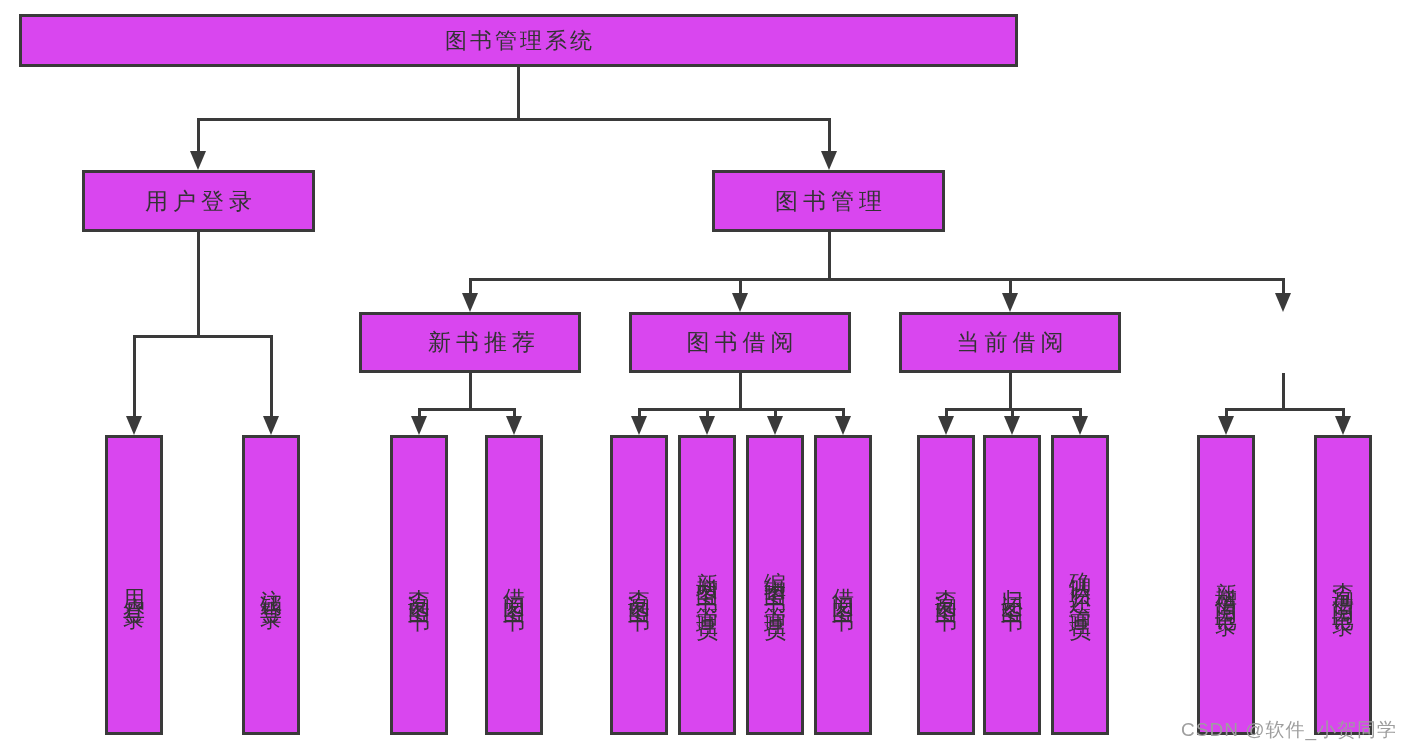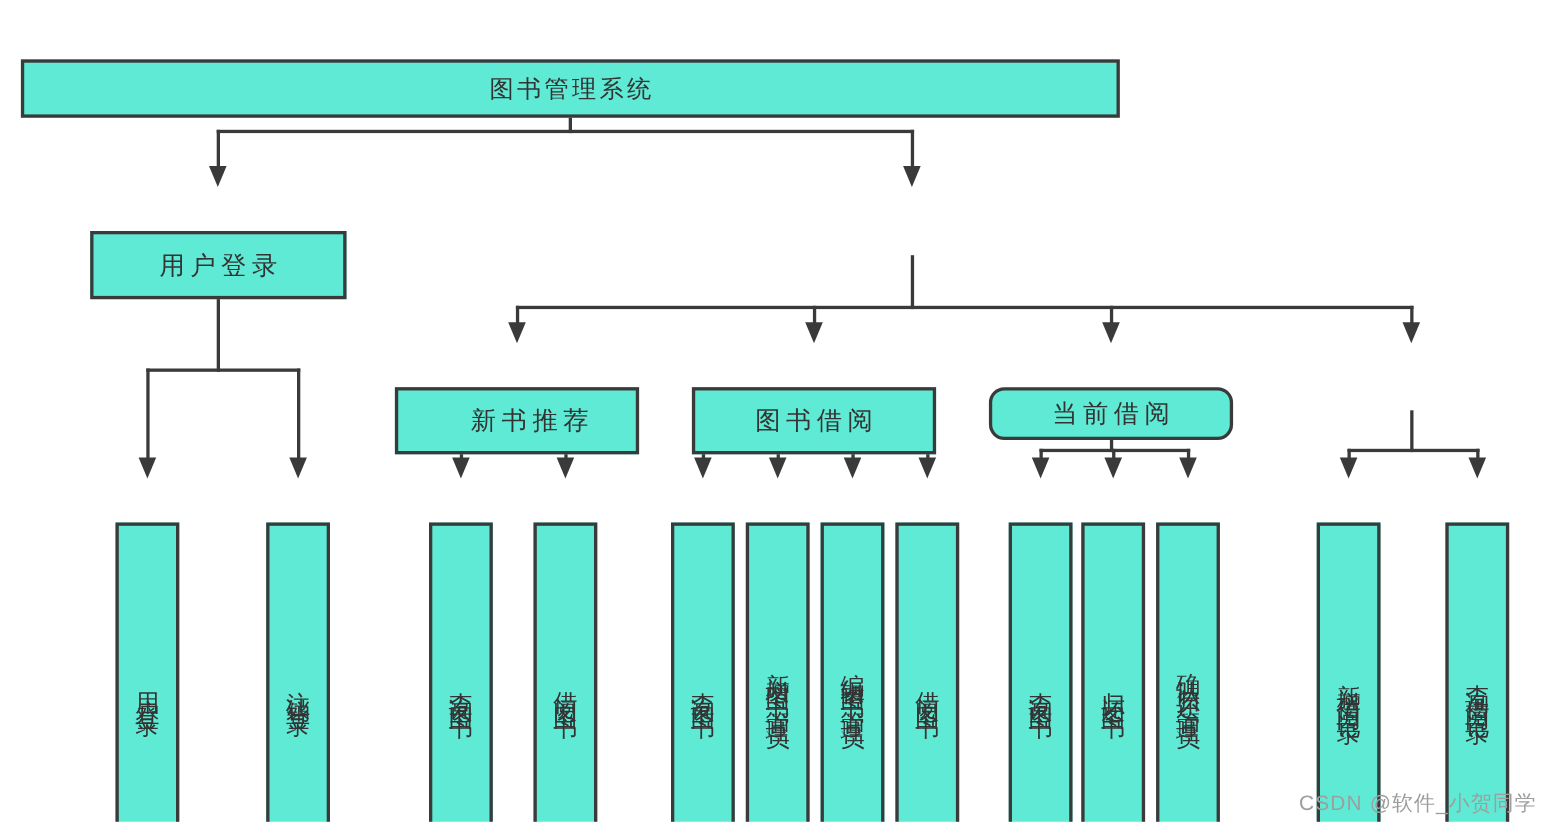--- a/index.html
+++ b/index.html
@@ -13,26 +13,25 @@
   #canvas{
     position:relative;
     width:1405px;
     height:747px;
     background:var(--bg-color);
     overflow:hidden;
   }
   .node{
     position:absolute;
     box-sizing:border-box;
-    background:#5eead4;
+    background:#d946ef;
     border:3px solid var(--line-color);
     display:flex;
     align-items:center;
     justify-content:center;
-    margin-top:40px;
   }
   .node .label{
     color:var(--text-color);
     white-space:nowrap;
   }
   .node.h .label{
     font-size:23px;
     letter-spacing:5px;
     text-indent:5px;
   }
@@ -126,27 +125,30 @@
     <div class="line" style="left: 1224.5px; top: 408px; width: 3px; height: 10px;"></div>
     <div class="arrow" style="left: 1218px; top: 416px;"></div>
     <div class="line" style="left: 1341.5px; top: 408px; width: 3px; height: 10px;"></div>
     <div class="arrow" style="left: 1335px; top: 416px;"></div>
     <div class="node h root" style="left: 19px; top: 14px; width: 999px; height: 53px;">
       <span class="label">图书管理系统</span>
     </div>
     <div class="node h" style="left: 82px; top: 170px; width: 233px; height: 62px;">
       <span class="label">用户登录</span>
     </div>
+    <div class="node h" style="left: 712px; top: 170px; width: 233px; height: 62px;">
+      <span class="label">图书管理</span>
+    </div>
     <div class="node h" style="left: 359px; top: 312px; width: 222px; height: 61px; padding-left: 23px;">
       <span class="label">新书推荐</span>
     </div>
     <div class="node h" style="left: 629px; top: 312px; width: 222px; height: 61px;">
       <span class="label">图书借阅</span>
     </div>
-    <div class="node h" style="left: 899px; top: 312px; width: 222px; height: 48px; border-radius: 14px;">
+    <div class="node h" style="left: 899px; top: 312px; width: 222px; height: 61px;">
       <span class="label">当前借阅</span>
     </div>
     <div class="node v" style="left: 105px; top: 435px; width: 58px; height: 300px;">
       <span class="label">用户登录</span>
     </div>
     <div class="node v" style="left: 242px; top: 435px; width: 58px; height: 300px;">
       <span class="label">注销登录</span>
     </div>
     <div class="node v" style="left: 390px; top: 435px; width: 58px; height: 300px;">
       <span class="label">查询图书</span>

